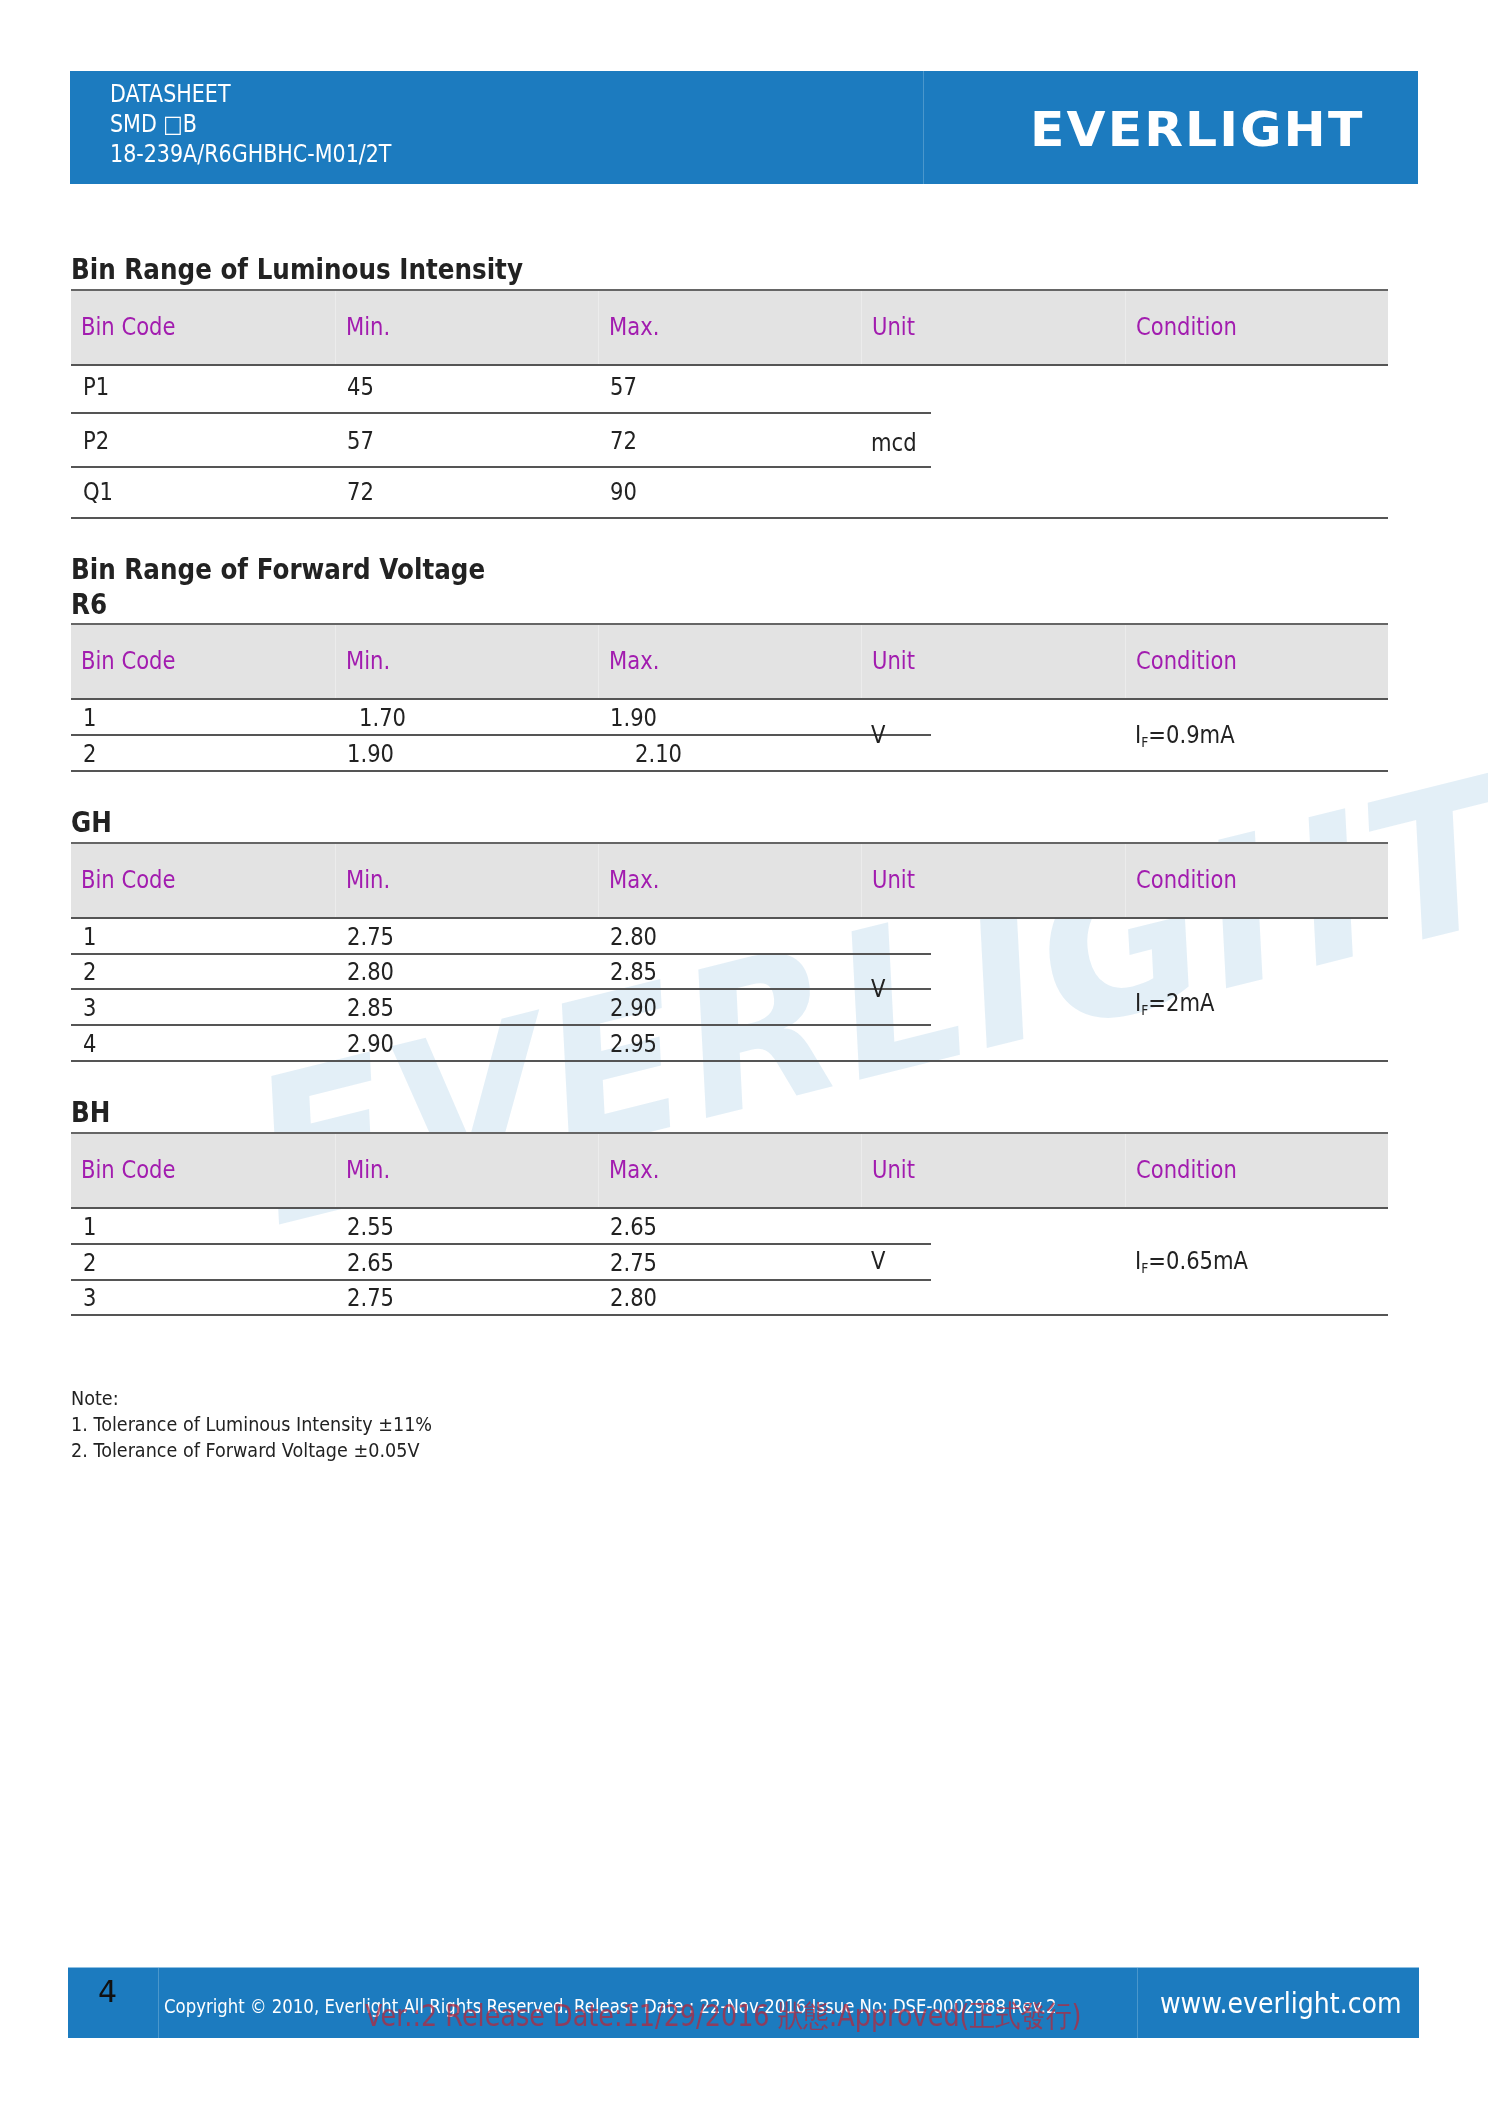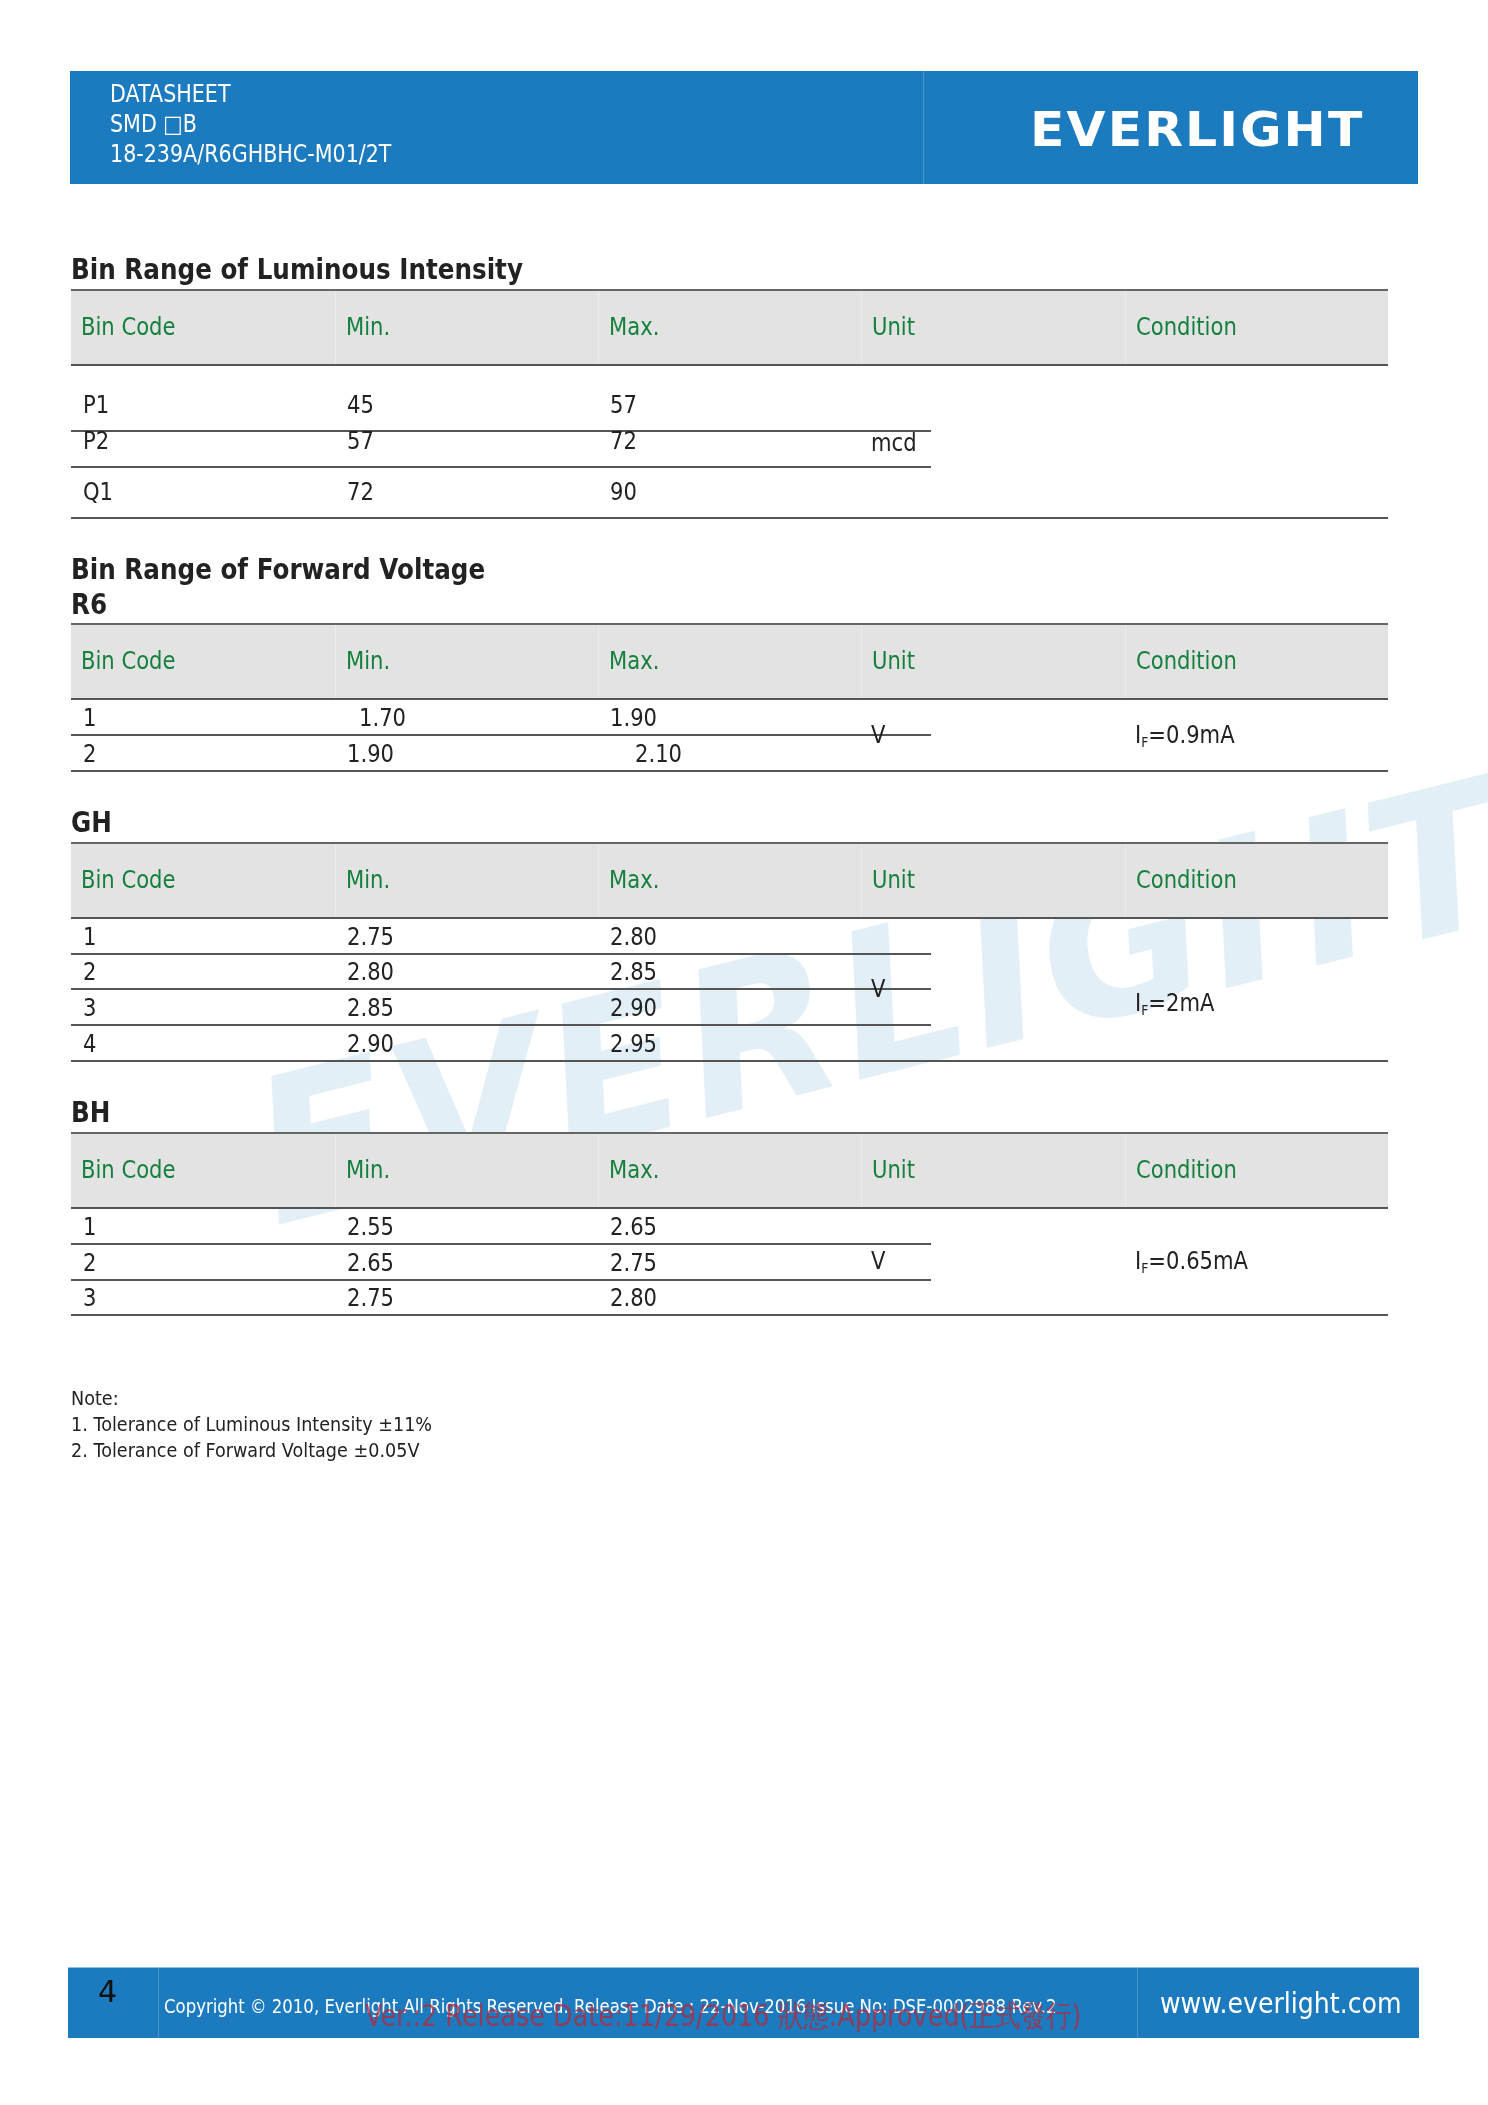--- a/index.html
+++ b/index.html
@@ -11,21 +11,21 @@
   .hdr-div { left:923px; top:71px; width:1px; height:113px; background:#4a97cc; }
   .hdr-line { left:110px; color:#fff; font-size:24px; line-height:29px; letter-spacing:0px; font-family:"DejaVu Sans", sans-serif; transform:scaleX(0.86); transform-origin:left; white-space:nowrap; }
   .logo { left:1030px; top:104px; color:#fff; font-family:"DejaVu Sans", sans-serif; font-weight:bold; font-size:48px; letter-spacing:2px; line-height:50px; transform:scaleX(1.05); transform-origin:left; white-space:nowrap; }
 
   
   .sec-title { left:71px; font-weight:bold; font-size:28px; color:#222; font-family:"DejaVu Sans", sans-serif; transform:scaleX(0.88); transform-origin:left; white-space:nowrap; line-height:32px; }
 
   
   .tbl { left:71px; width:1317px; }
   .thead { position:absolute; left:0; top:0; width:1317px; height:77px; background:#e3e3e3; border-top:2px solid #666; border-bottom:2px solid #555; box-sizing:border-box; }
-  .thead .hc { position:absolute; top:0; height:73px; line-height:73px; font-size:24px; color:#15803d; padding-left:10px; box-sizing:border-box; border-left:1px solid #ececec; font-family:"DejaVu Sans", sans-serif; white-space:nowrap; }
+  .thead .hc { position:absolute; top:0; height:73px; line-height:73px; font-size:24px; color:#a21caf; padding-left:10px; box-sizing:border-box; border-left:1px solid #ececec; font-family:"DejaVu Sans", sans-serif; white-space:nowrap; }
   .thead .hc span { display:inline-block; transform:scaleX(0.88); transform-origin:left; }
   .row { position:absolute; left:0; width:860px; border-bottom:2px solid #555; box-sizing:border-box; }
   .row.last { width:1317px; }
   .cell { position:absolute; top:0; font-size:24px; color:#222; padding-left:12px; box-sizing:border-box; white-space:nowrap; font-family:"DejaVu Sans", sans-serif; }
   .cell span { display:inline-block; transform:scaleX(0.88); transform-origin:left; }
   .merged { position:absolute; font-size:24px; color:#222; white-space:nowrap; font-family:"DejaVu Sans", sans-serif; }
   .merged span.t { display:inline-block; transform:scaleX(0.88); transform-origin:left; }
   .sub { font-size:14px; vertical-align:-4px; }
 
   
@@ -57,21 +57,21 @@
 
 <div class="abs sec-title" style="top:254px">Bin Range of Luminous Intensity</div>
 <div class="abs tbl" style="top:289px; height:230px;">
   <div class="thead">
     <div class="hc" style="left:0;width:264px;border-left:none"><span>Bin Code</span></div>
     <div class="hc" style="left:264px;width:263px"><span>Min.</span></div>
     <div class="hc" style="left:527px;width:263px"><span>Max.</span></div>
     <div class="hc" style="left:790px;width:264px"><span>Unit</span></div>
     <div class="hc" style="left:1054px;width:263px"><span>Condition</span></div>
   </div>
-  <div class="row" style="top:92px;height:51px">
+  <div class="row" style="top:74px;height:51px">
     <div class="cell" style="left:0;line-height:49px"><span>P1</span></div>
     <div class="cell" style="left:264px;line-height:49px"><span>45</span></div>
     <div class="cell" style="left:527px;line-height:49px"><span>57</span></div>
   </div>
   <div class="row" style="top:128px;height:51px">
     <div class="cell" style="left:0;line-height:49px"><span>P2</span></div>
     <div class="cell" style="left:264px;line-height:49px"><span>57</span></div>
     <div class="cell" style="left:527px;line-height:49px"><span>72</span></div>
   </div>
   <div class="row last" style="top:179px;height:51px">

